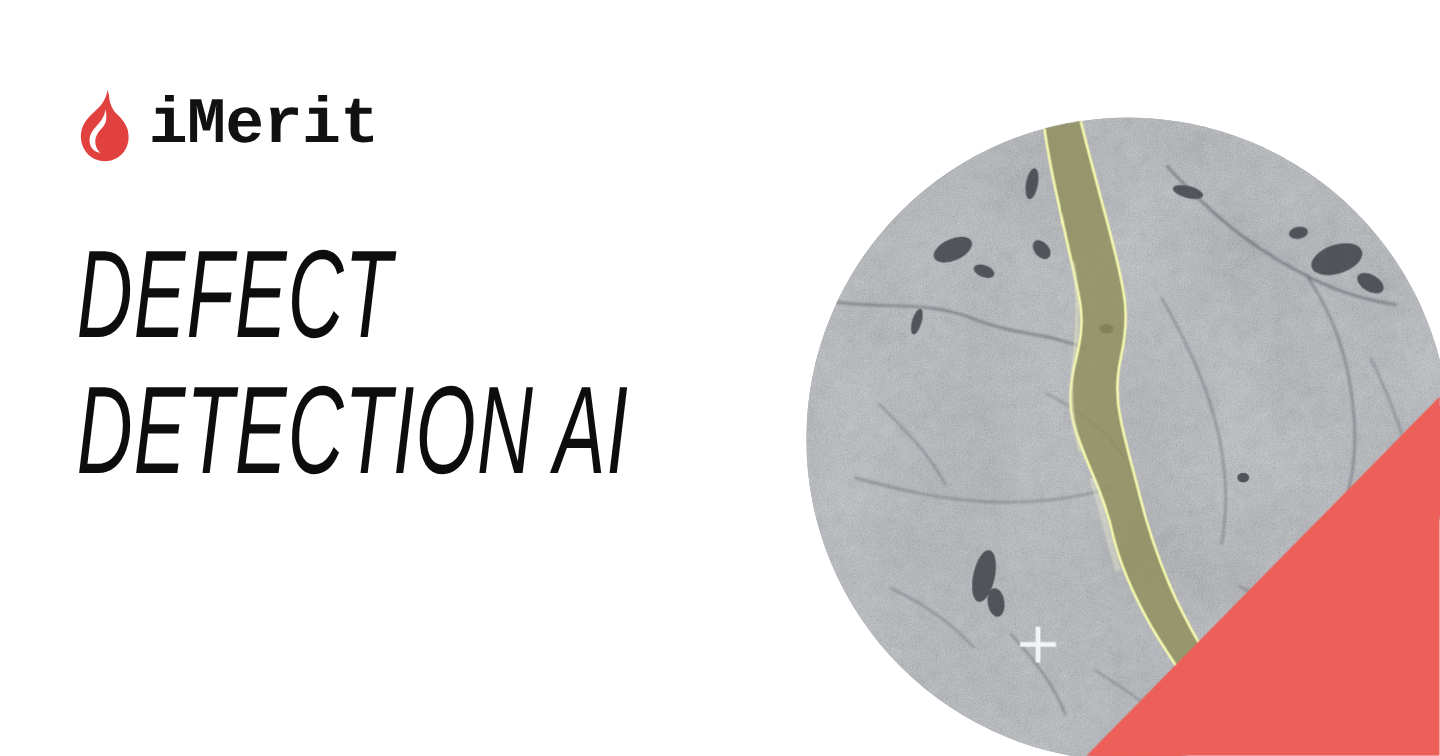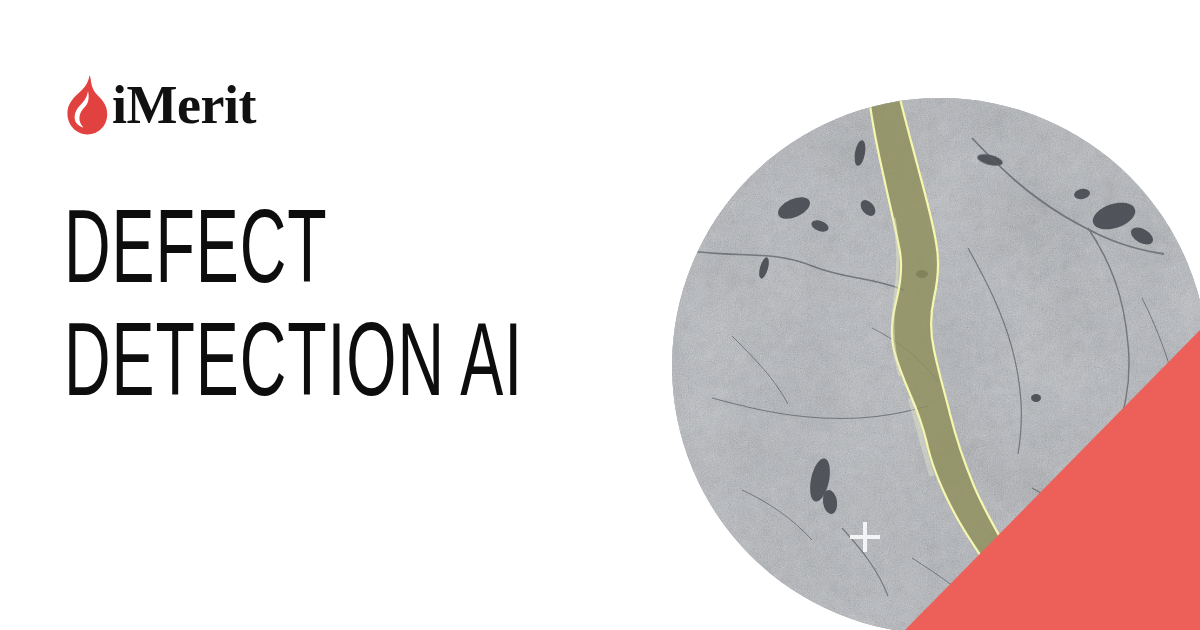--- a/index.html
+++ b/index.html
@@ -32,36 +32,37 @@
     align-items: center;
     height: 66px;
   }
   #logo-flame {
     width: 46px;
     height: 62px;
     display: block;
     flex: 0 0 auto;
   }
   #logo-word {
-    font-family: Liberation Serif, serif;
+    font-family: Liberation Mono, monospace;
     font-size: 54px;
     font-weight: 700;
     letter-spacing: -0.5px;
     color: #111111;
     line-height: 1;
-    margin-left: 2px;
+    margin-left: 14px;
     white-space: nowrap;
   }
 
   
   #headline {
     position: absolute;
     left: 64px;
     top: 196px;
     width: 620px;
+    font-style: italic;
   }
   .headline-line {
     font-family: "Liberation Sans Narrow", "Liberation Sans", sans-serif;
     font-size: 104px;
     font-weight: 400;
     line-height: 0.97;
     letter-spacing: 1.5px;
     color: #0d0d0d;
     white-space: nowrap;
     transform: scaleX(0.62);

